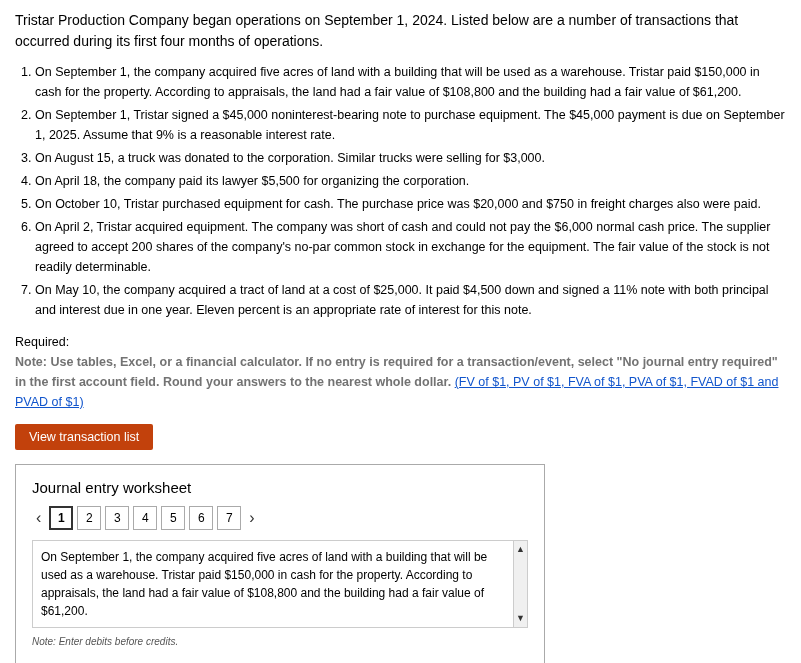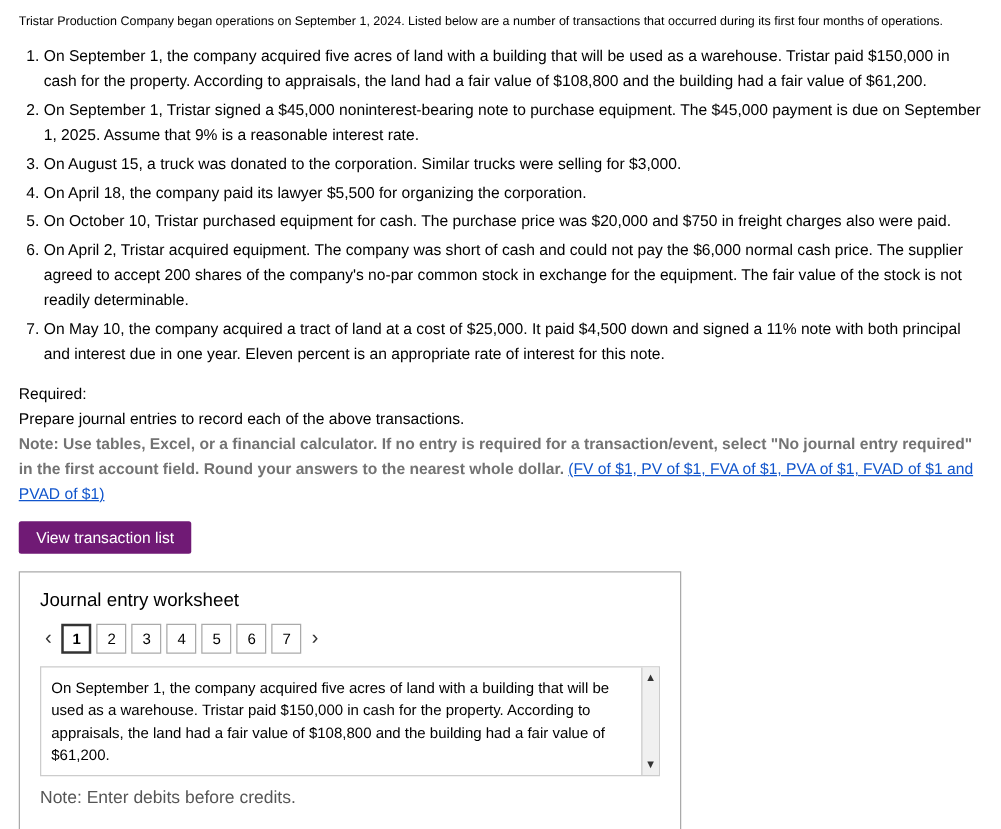--- a/index.html
+++ b/index.html
@@ -5,21 +5,21 @@
     * { box-sizing: border-box; margin: 0; padding: 0; }
     body {
       font-family: Arial, sans-serif;
       font-size: 13px;
       background: #fff;
       color: #000;
       padding: 10px 15px;
       width: 801px;
     }
     .intro-text {
-      font-size: 10px;
+      font-size: 14px;
       line-height: 1.5;
       margin-bottom: 10px;
     }
     .transactions-list {
       font-size: 12.5px;
       line-height: 1.6;
       margin-bottom: 12px;
     }
     .transactions-list ol {
       padding-left: 20px;
@@ -38,21 +38,21 @@
     .note-text {
       font-weight: bold;
       color: #737373;
     }
     .link-text {
       color: #1155cc;
       text-decoration: underline;
       cursor: pointer;
     }
     .btn-view {
-      background-color: #701a75;
+      background-color: #c2410c;
       color: #fff;
       border: none;
       padding: 6px 14px;
       font-size: 12.5px;
       cursor: pointer;
       margin-bottom: 14px;
       border-radius: 2px;
     }
     .worksheet-container {
       border: 1px solid #aaa;
@@ -114,23 +114,24 @@
       align-items: center;
       justify-content: space-between;
     }
     .scrollbar-up, .scrollbar-down {
       font-size: 9px;
       color: #333;
       cursor: pointer;
       padding: 2px;
     }
     .note-debit {
-      font-size: 14px;
+      font-size: 10px;
       color: #555;
       margin-bottom: 16px;
+      font-style: italic;
     }
   </style>
 </head>
 <body>
 
 
 
 <p class="intro-text">Tristar Production Company began operations on September 1, 2024. Listed below are a number of transactions that occurred during its first four months of operations.</p>
 
 <div class="transactions-list">
@@ -140,21 +141,21 @@
       <li>On August 15, a truck was donated to the corporation. Similar trucks were selling for $3,000.</li>
       <li>On April 18, the company paid its lawyer $5,500 for organizing the corporation.</li>
       <li>On October 10, Tristar purchased equipment for cash. The purchase price was $20,000 and $750 in freight charges also were paid.</li>
       <li>On April 2, Tristar acquired equipment. The company was short of cash and could not pay the $6,000 normal cash price. The supplier agreed to accept 200 shares of the company's no-par common stock in exchange for the equipment. The fair value of the stock is not readily determinable.</li>
       <li>On May 10, the company acquired a tract of land at a cost of $25,000. It paid $4,500 down and signed a 11% note with both principal and interest due in one year. Eleven percent is an appropriate rate of interest for this note.</li>
     </ol>
 </div>
 
 <div class="required-section">
   <p><span class="required-label">Required:</span><br>
-  <span>Prepare journal entries to record each of the above transactions.</span></p>
+  </p>
   <p><span class="note-text">Note: Use tables, Excel, or a financial calculator. If no entry is required for a transaction/event, select "No journal entry required" in the first account field. Round your answers to the nearest whole dollar.</span>
   <span class="link-text">(FV of $1, PV of $1, FVA of $1, PVA of $1, FVAD of $1 and PVAD of $1)</span></p>
 </div>
 
 <button class="btn-view">View transaction list</button>
 
 <div class="worksheet-container">
   <div class="worksheet-title">Journal entry worksheet</div>
 
   <div class="tabs-nav">

